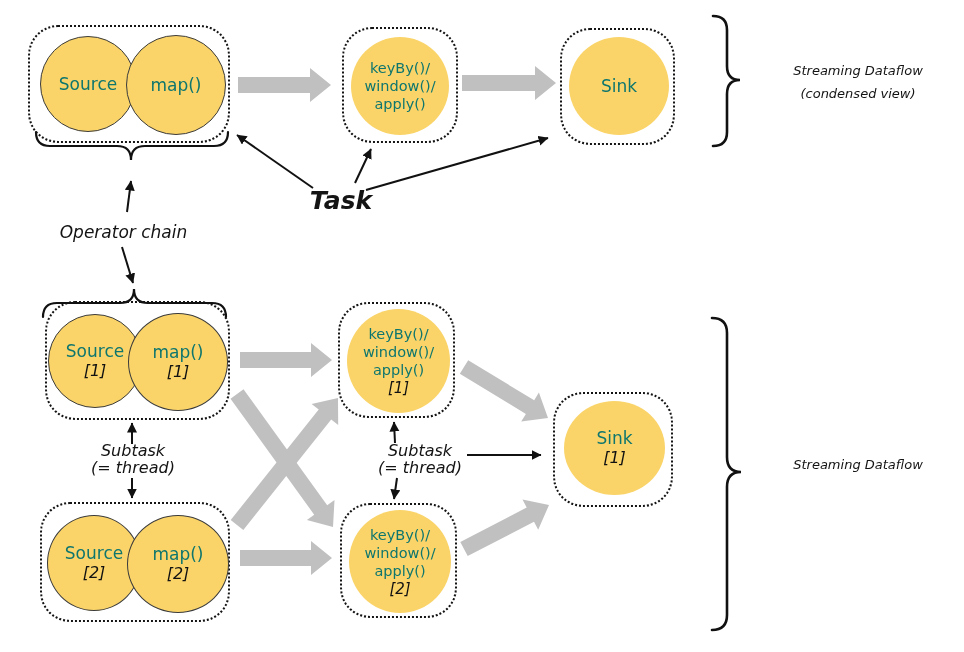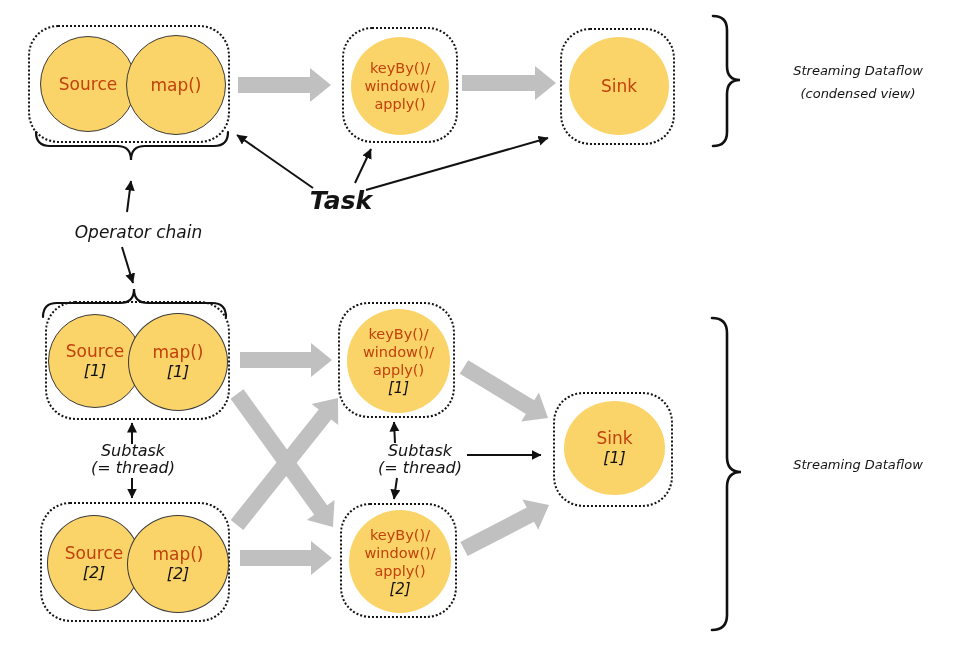--- a/index.html
+++ b/index.html
@@ -12,21 +12,21 @@
     position:absolute;border:2px dotted #141414;border-radius:30px;background:transparent;
     box-sizing:border-box;
   }
   .circle{
     position:absolute;width:96px;height:96px;border-radius:50%;
     background:var(--node-fill,#FAD469);
     display:flex;flex-direction:column;align-items:center;justify-content:center;
     text-align:center;
   }
   .ring{border:1.6px solid #3b3b3b;box-sizing:border-box;}
-  .nl{display:block;font-size:17px;line-height:20px;color:#c2410c;text-align:center;}
+  .nl{display:block;font-size:17px;line-height:20px;color:#0f766e;text-align:center;}
   .sm{font-size:14.5px;line-height:18px;}
   .idx{font-style:italic;font-size:16px;line-height:20px;}
   .idx-sm{font-style:italic;font-size:15px;line-height:18px;}
   .ann{
     position:absolute;text-align:center;font-style:italic;color:#141414;
   }
   .ann span{display:block;}
   .task-label{font-size:25px;line-height:21px;font-weight:bold;}
   .opchain-label{font-size:17px;line-height:20px;}
   .subtask-label{font-size:16px;line-height:16.5px;}
@@ -97,21 +97,21 @@
 
   <div class="ann caption" style="left:757px;top:59px;width:202px">
     <span>Streaming Dataflow</span>
     <span>(condensed view)</span>
   </div>
 
   <div class="ann task-label" style="left:305px;top:190px;width:72px">
     <span>Task</span>
   </div>
 
-  <div class="ann opchain-label" style="left:56px;top:222px;width:165px">
+  <div class="ann opchain-label" style="left:41px;top:222px;width:165px">
     <span>Operator chain</span>
   </div>
 
   <div class="ann subtask-label" style="left:82px;top:443px;width:102px">
     <span>Subtask</span>
     <span>(= thread)</span>
   </div>
 
   <div class="ann subtask-label" style="left:369px;top:443px;width:102px">
     <span>Subtask</span>

